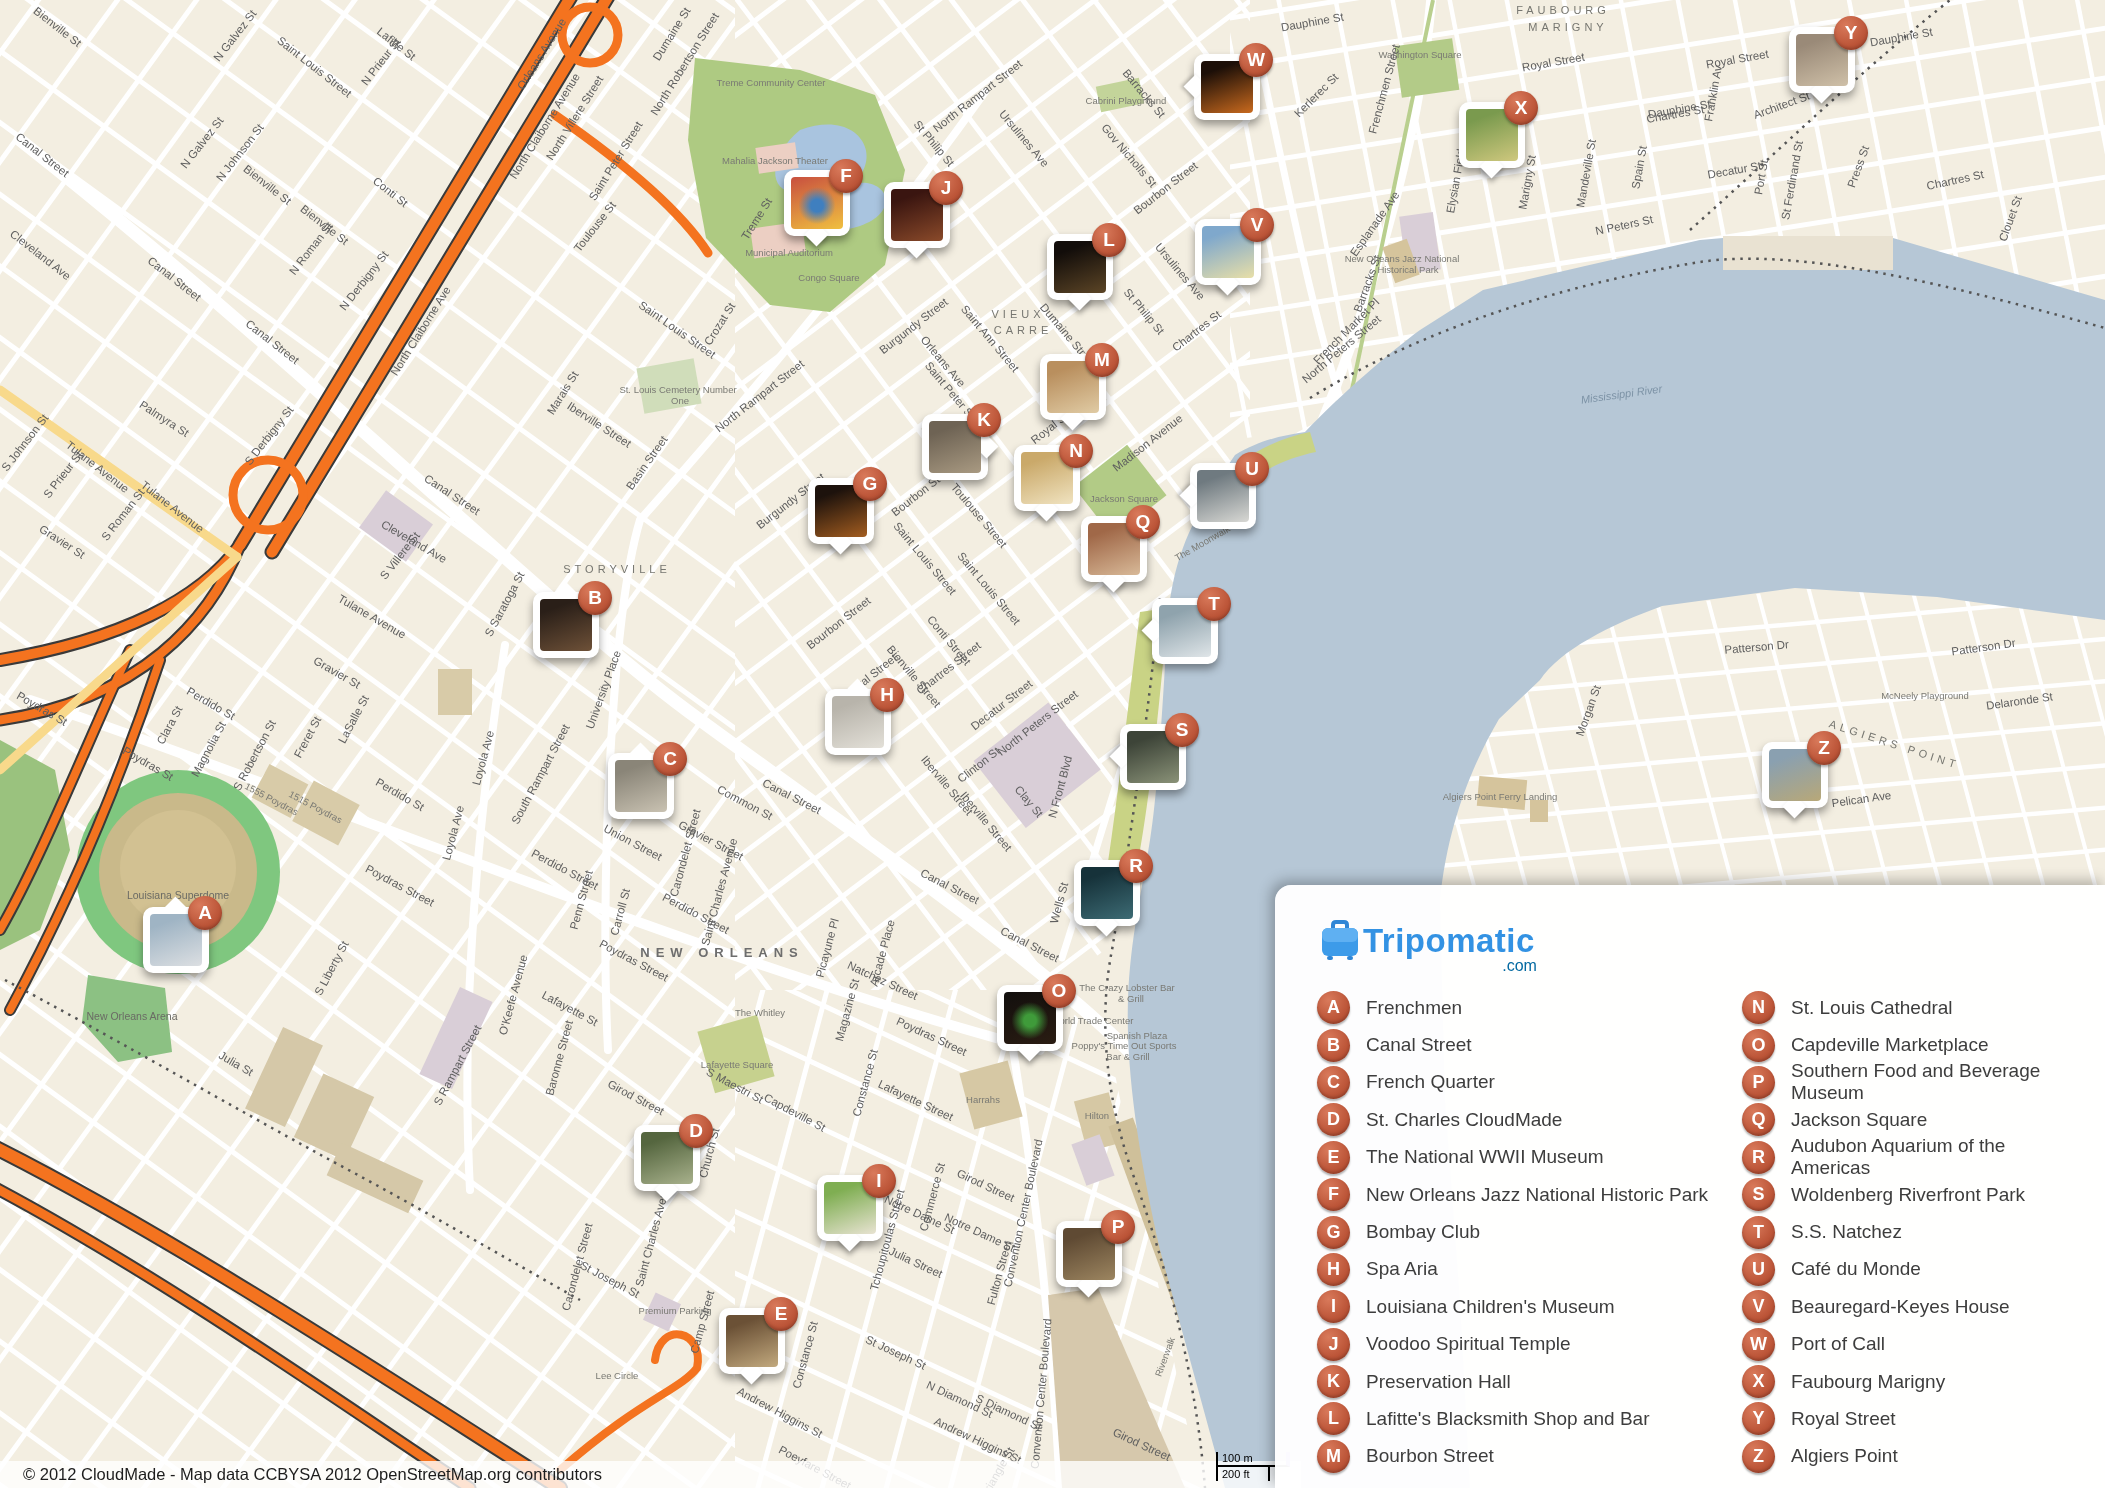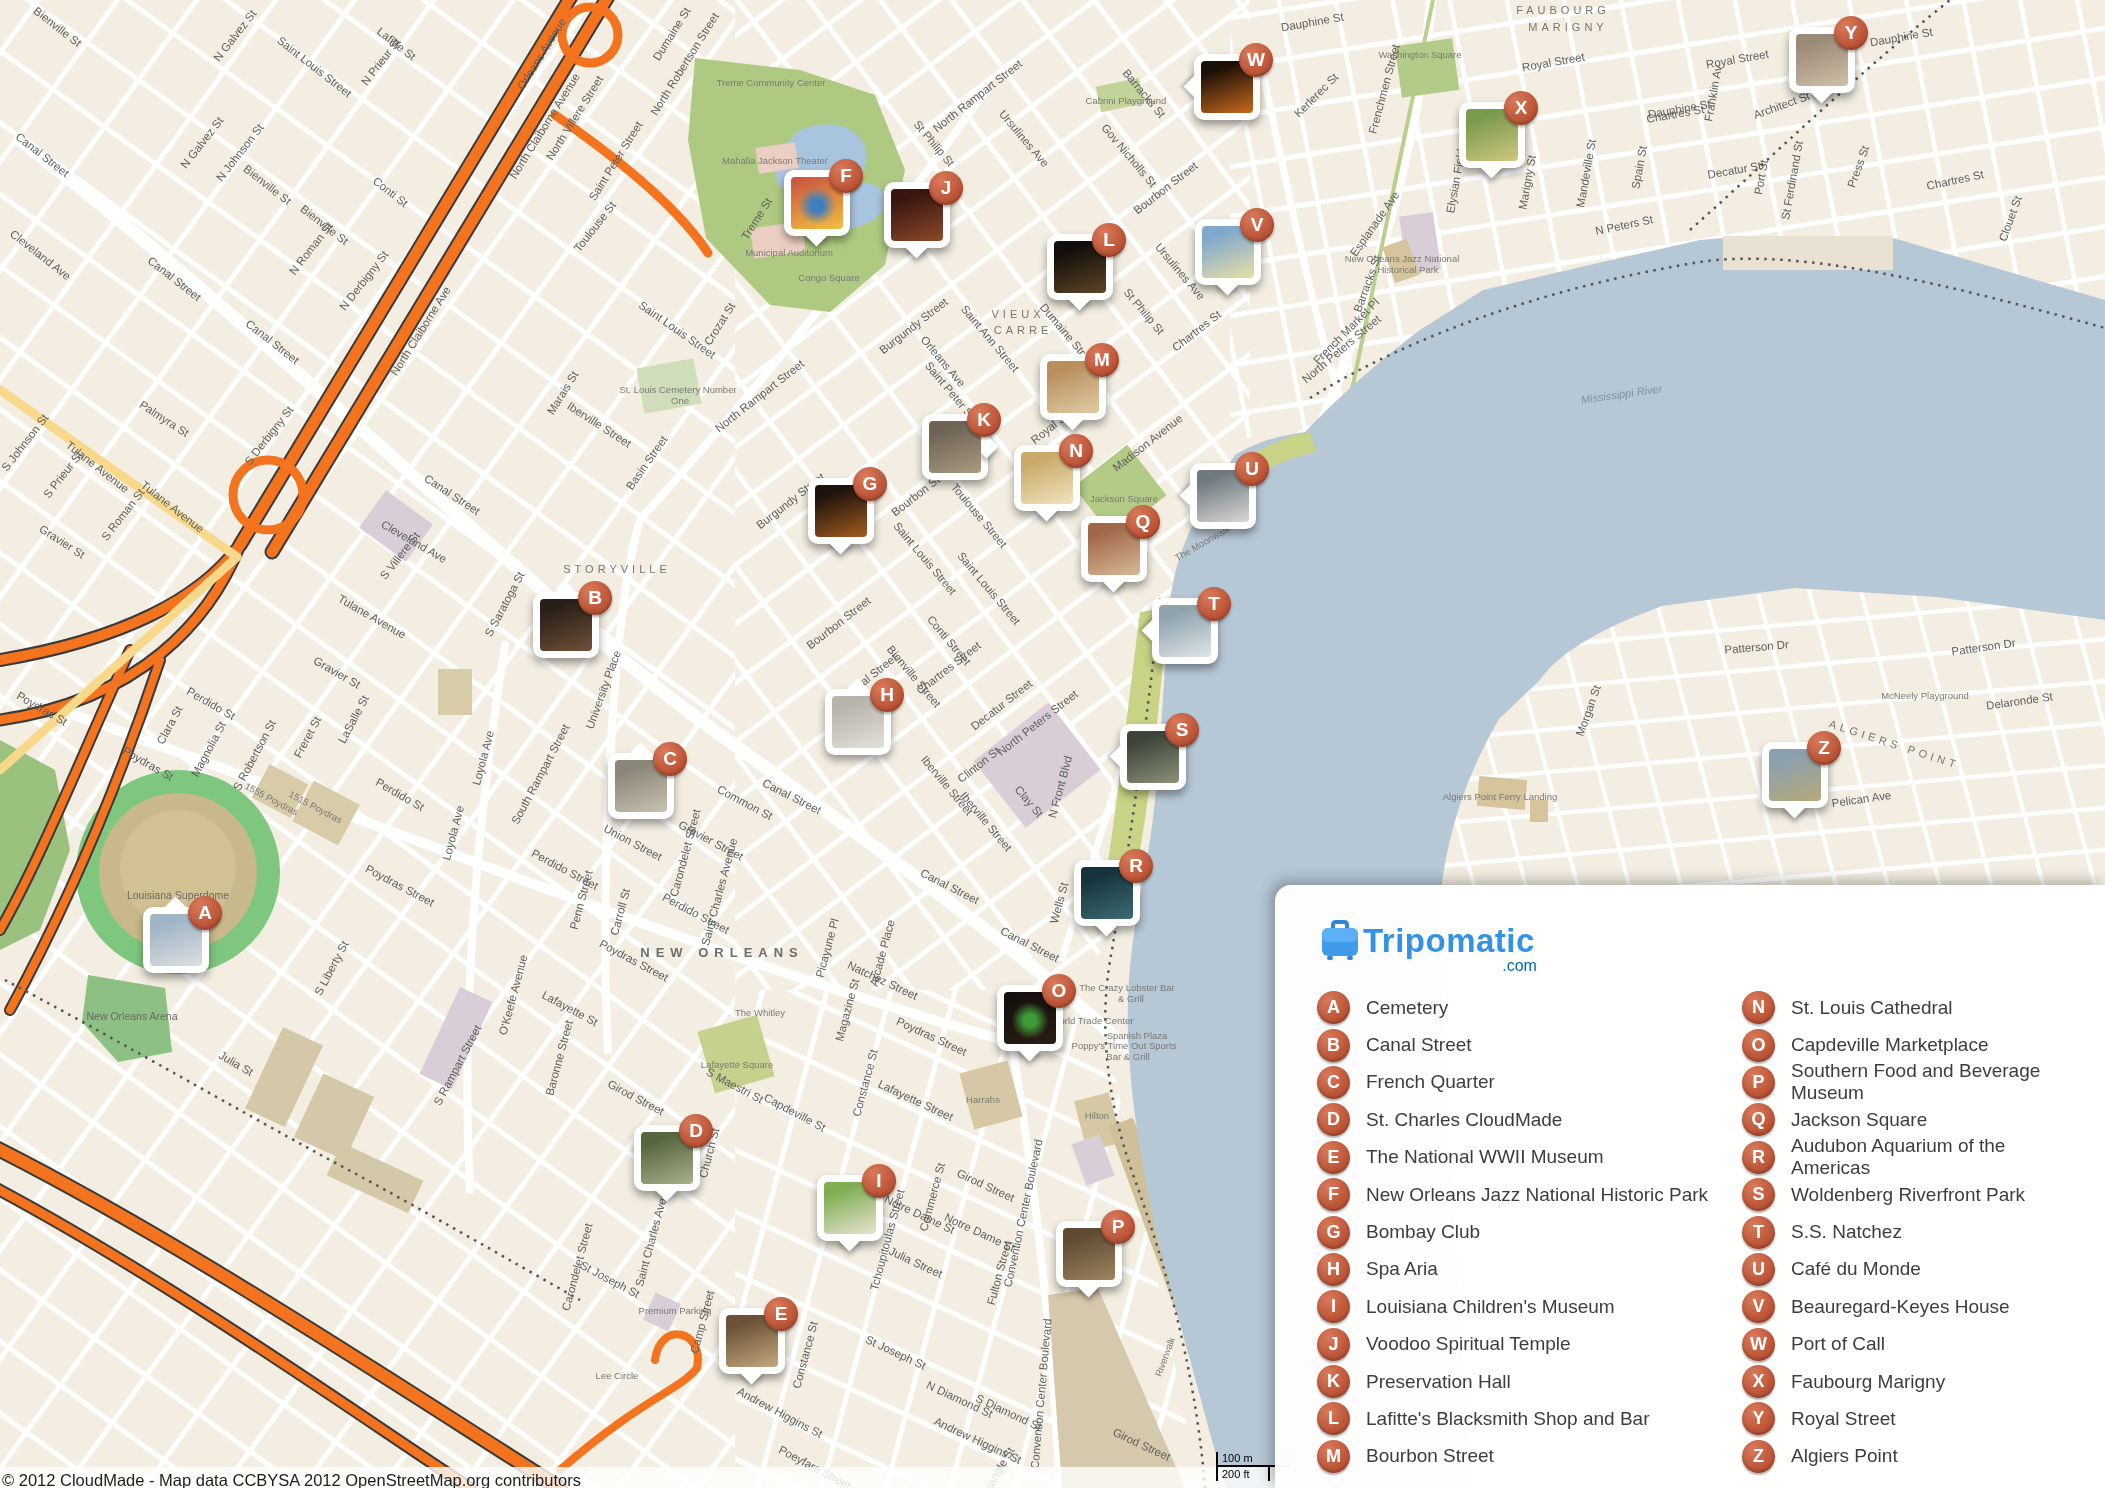--- a/index.html
+++ b/index.html
@@ -42,22 +42,22 @@
   .lcol{width:425px;}
   .lcol2{width:340px;}
   .lrow{display:flex;align-items:center;height:37.4px;}
   .lbadge{flex:0 0 33px;width:33px;height:33px;border-radius:50%;
           background:radial-gradient(circle at 35% 28%,#d97a5b,#bc5538 62%,#9e3f28);
           box-shadow:0 2px 2px rgba(0,0,0,.3), inset 0 -2px 3px rgba(0,0,0,.18);
           color:#fff;font-weight:bold;font-size:18px;text-align:center;line-height:33px;}
   .llabel{margin-left:16px;color:#3d3d3d;font-size:19px;}
 
   
-  #attrib{position:absolute;left:0;bottom:0;width:1278px;height:21px;line-height:27px;
-          background:rgba(255,255,255,.8);color:#1d1d1d;font-size:16.5px;padding-left:2px;z-index:40;}
+  #attrib{position:absolute;left:0;bottom:0;width:1278px;height:27px;line-height:27px;
+          background:rgba(255,255,255,.8);color:#1d1d1d;font-size:16.5px;padding-left:23px;z-index:40;}
   #scale{position:absolute;left:1216px;top:1452px;z-index:41;color:#000;font-size:11px;line-height:1;}
   #scale .m{width:64px;border-left:2px solid #000;border-right:4px solid #8b5cf6;border-bottom:2px solid #000;
             padding:1px 0 1px 4px;}
   #scale .ft{width:46px;border-left:2px solid #000;border-right:2px solid #000;
              padding:2px 0 1px 4px;}
 </style>
 </head>
 <body>
 
 <div id="stage">
@@ -1402,21 +1402,21 @@
           <rect x="30" y="37" width="6" height="4" rx="2" fill="#2f86d6"></rect>
         </svg>
         <span id="logo-word">Tripomatic</span>
         <span id="logo-tld">.com</span>
       </div>
     </div>
     <div id="legend-cols">
       <div class="lcol" id="lcol1">
           <div class="lrow">
             <div class="lbadge">A</div>
-            <div class="llabel">Cemetery</div>
+            <div class="llabel">Frenchmen</div>
           </div>
           <div class="lrow">
             <div class="lbadge">B</div>
             <div class="llabel">Canal Street</div>
           </div>
           <div class="lrow">
             <div class="lbadge">C</div>
             <div class="llabel">French Quarter</div>
           </div>
           <div class="lrow">

